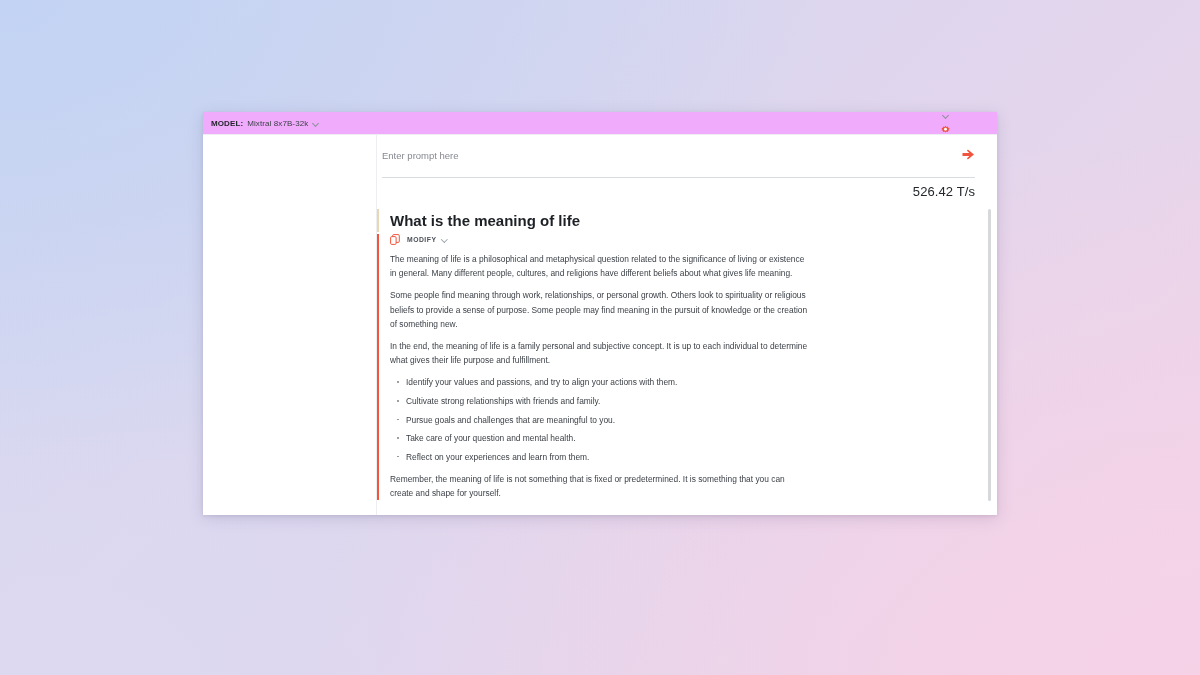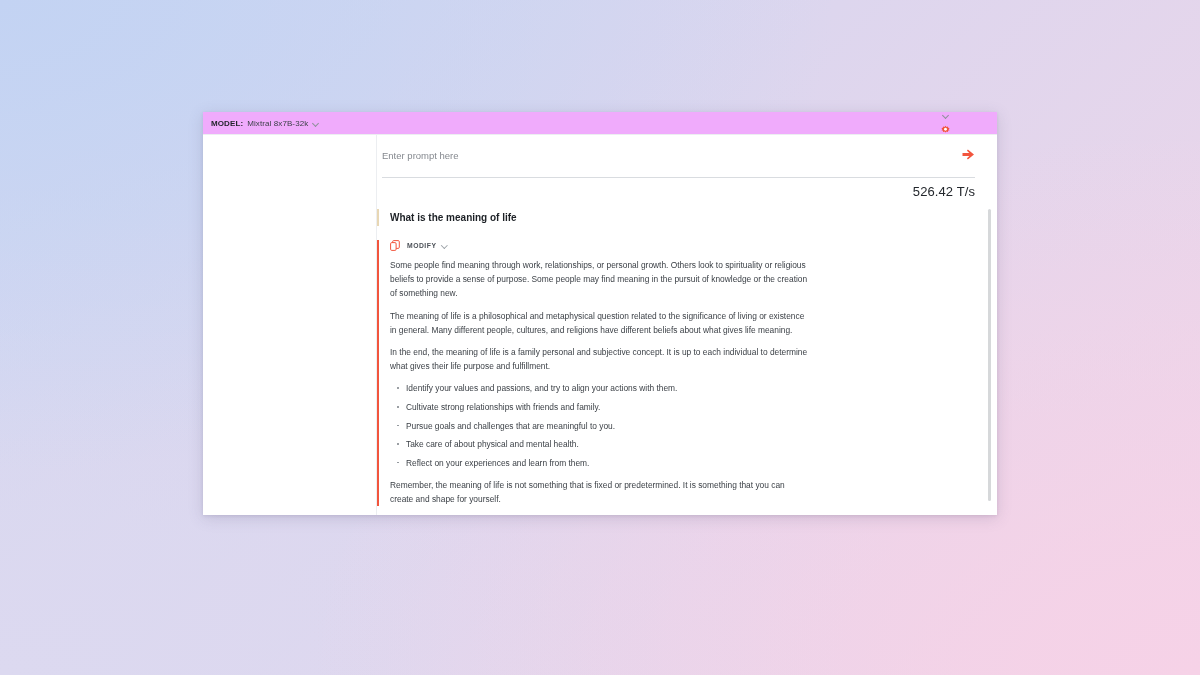--- a/index.html
+++ b/index.html
@@ -144,24 +144,24 @@
   .convo {
     margin-top: 10px;
     flex: 1 1 auto;
     min-height: 0;
     position: relative;
     padding-right: 22px;
   }
   .prompt-echo {
     border-left: 2px solid #e8d7b4;
     padding: 3px 0 3px 11px;
-    font-size: 10px;
+    font-size: 15px;
     font-weight: 700;
     color: #1d2126;
-    margin-bottom: 14px;
+    margin-bottom: 2px;
   }
   .answer-block {
     border-left: 2px solid #f2553d;
     padding: 0 0 0 11px;
   }
   .modify-row {
     display: flex;
     align-items: center;
     gap: 7px;
     margin-bottom: 7px;
@@ -294,29 +294,29 @@
               <svg width="10" height="11" viewBox="0 0 20 22" aria-hidden="true">
                 <rect x="5.2" y="1.2" width="13.4" height="15.6" rx="2.3" fill="none" stroke="#f2553d" stroke-width="2"></rect>
                 <rect x="1.2" y="5.2" width="11" height="15.6" rx="2.3" fill="#ffffff" stroke="#f2553d" stroke-width="2"></rect>
               </svg>
             </span>
             <span class="modify-label">MODIFY</span>
             <span class="modify-chev"></span>
           </div>
 
           <div class="answer-body">
+            <p>The meaning of life is a philosophical and metaphysical question related to the significance of living or existence in general. Many different people, cultures, and religions have different beliefs about what gives life meaning.</p>
             <p>Some people find meaning through work, relationships, or personal growth. Others look to spirituality or religious beliefs to provide a sense of purpose. Some people may find meaning in the pursuit of knowledge or the creation of something new.</p>
-            <p>The meaning of life is a philosophical and metaphysical question related to the significance of living or existence in general. Many different people, cultures, and religions have different beliefs about what gives life meaning.</p>
             <p>In the end, the meaning of life is a family personal and subjective concept. It is up to each individual to determine what gives their life purpose and fulfillment.</p>
 
             <ul>
               <li>Identify your values and passions, and try to align your actions with them.</li>
               <li>Cultivate strong relationships with friends and family.</li>
               <li>Pursue goals and challenges that are meaningful to you.</li>
-              <li>Take care of about physical and mental health.</li>
+              <li>Take care of your question and mental health.</li>
               <li>Reflect on your experiences and learn from them.</li>
             </ul>
 
             <p>Remember, the meaning of life is not something that is fixed or predetermined. It is something that you can create and shape for yourself.</p>
           </div>
 
         </div>
 
         <div class="scroll-track">
           <div class="scroll-thumb"></div>

